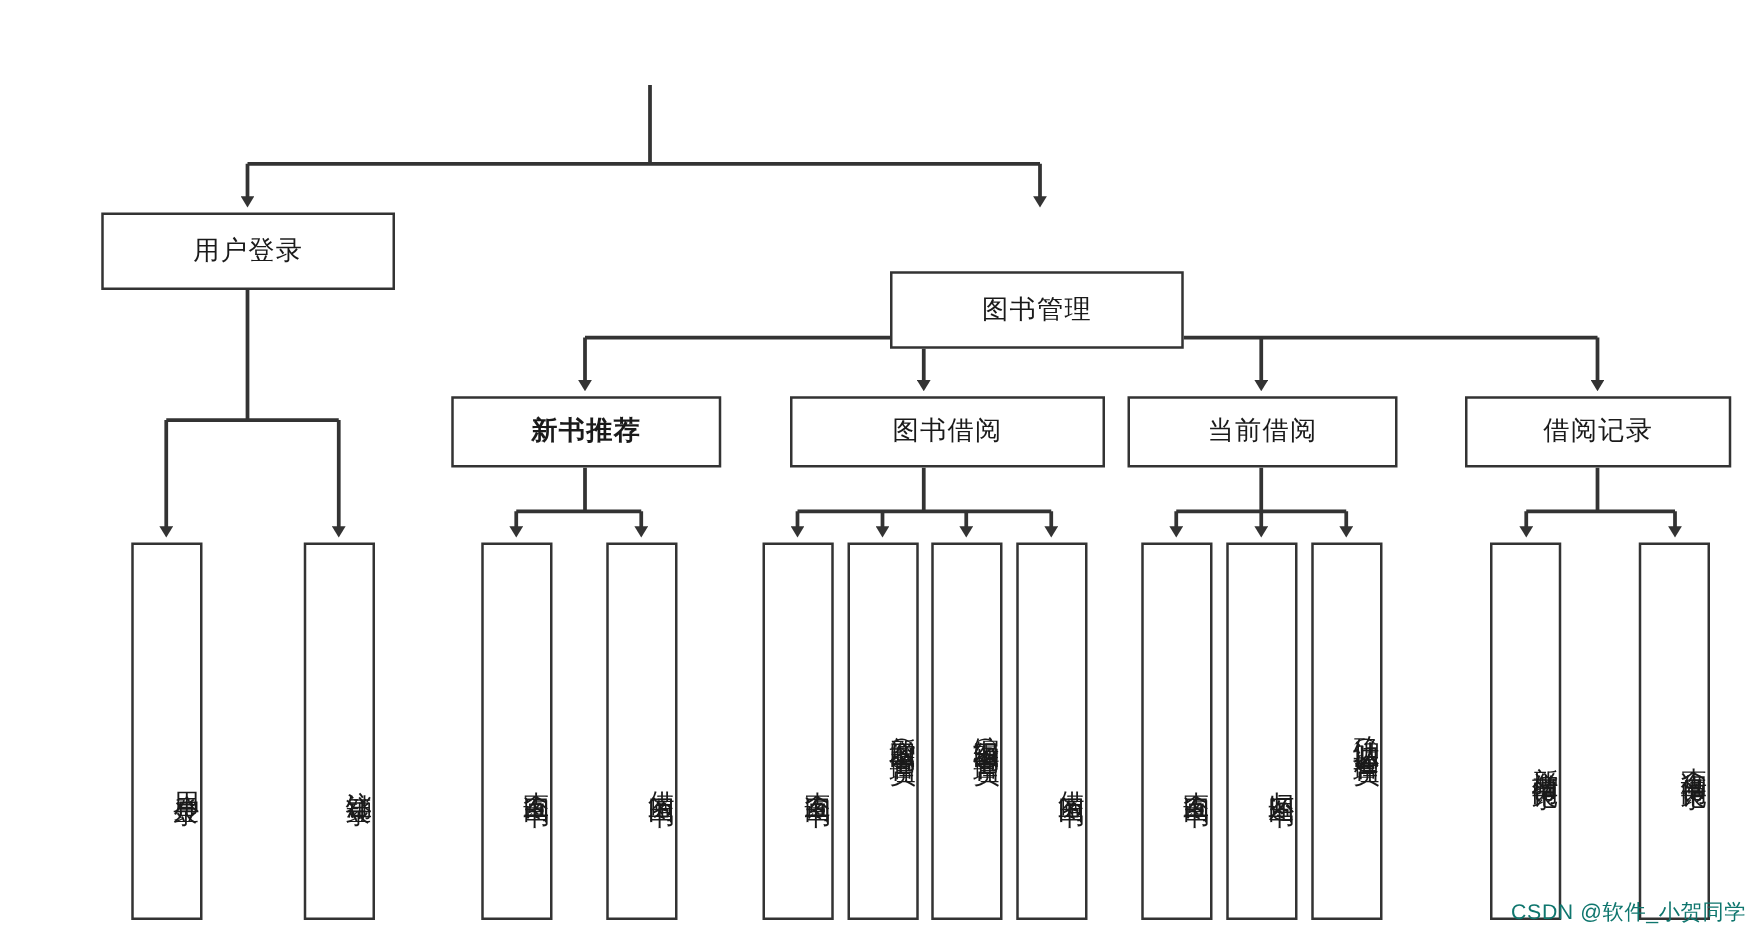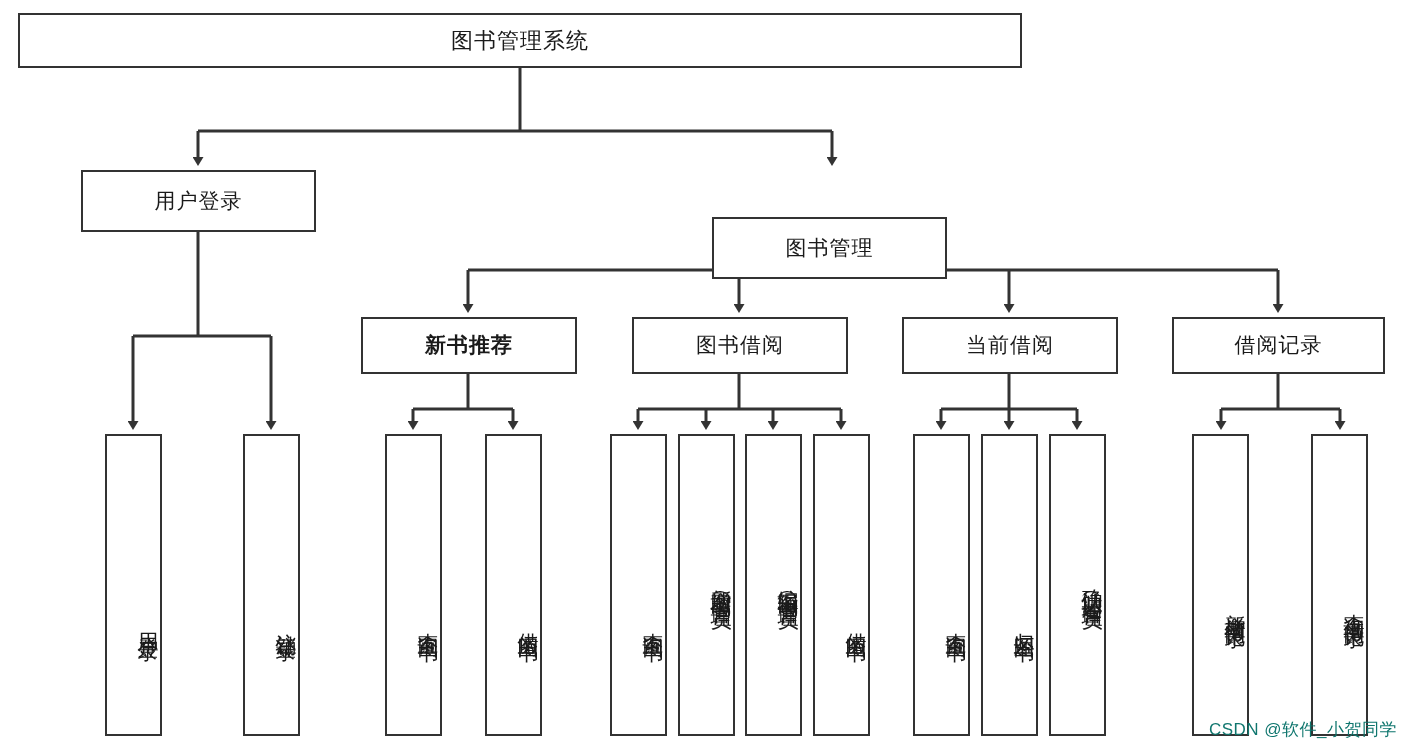--- a/index.html
+++ b/index.html
@@ -116,35 +116,32 @@
       <path d="M1077,409 L1077,422" marker-end="url(#arrow)"></path>
 
       <path d="M1278,374 L1278,409"></path>
       <path d="M1221,409 L1340,409"></path>
       <path d="M1221,409 L1221,422" marker-end="url(#arrow)"></path>
       <path d="M1340,409 L1340,422" marker-end="url(#arrow)"></path>
 
     </g>
   </svg>
 
-  <div class="node root h" style="left:18px; top:13px; width:1004px; height:55px;">
-    <span>图书管理系统</span>
-  </div>
 
   <div class="node h" style="left:81px; top:170px; width:235px; height:62px;">
     <span>用户登录</span>
   </div>
   <div class="node h" style="left:712px; top:170px; width:235px; height:62px;margin-top:47px;">
     <span>图书管理</span>
   </div>
 
   <div class="node h" style="left:361px; top:317px; width:216px; height:57px;font-weight:bold;">
     <span>新书推荐</span>
   </div>
-  <div class="node h" style="left:632px; top:317px; width:216px; height:57px;">
+  <div class="node h" style="left:632px; top:317px; width:252px; height:57px;">
     <span>图书借阅</span>
   </div>
   <div class="node h" style="left:902px; top:317px; width:216px; height:57px;">
     <span>当前借阅</span>
   </div>
   <div class="node h" style="left:1172px; top:317px; width:213px; height:57px;">
     <span>借阅记录</span>
   </div>
 
   <div class="node v" style="left:105px; top:434px; width:57px; height:302px; padding-top:80px;">

